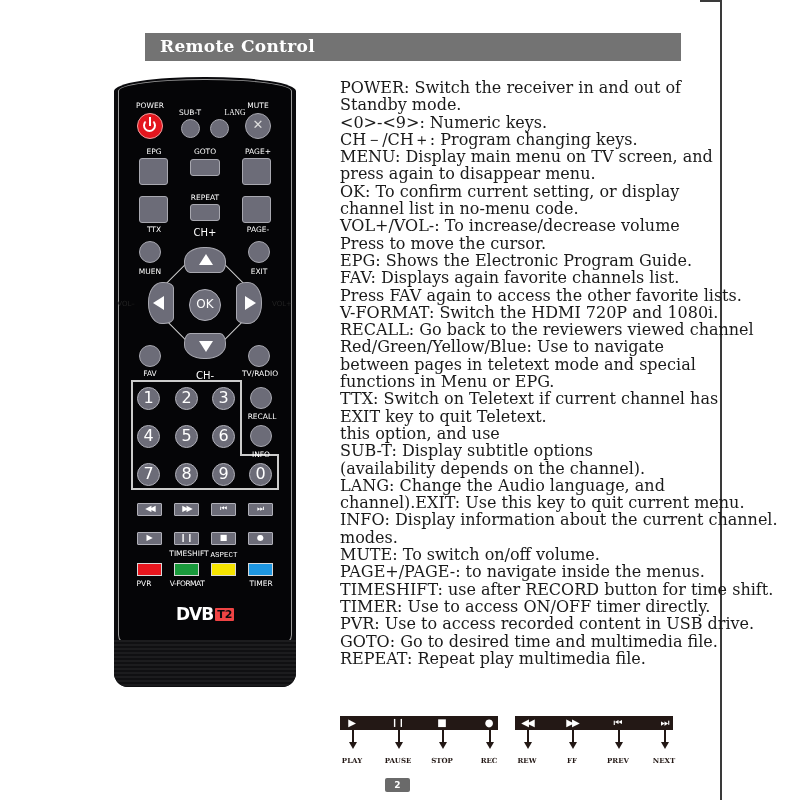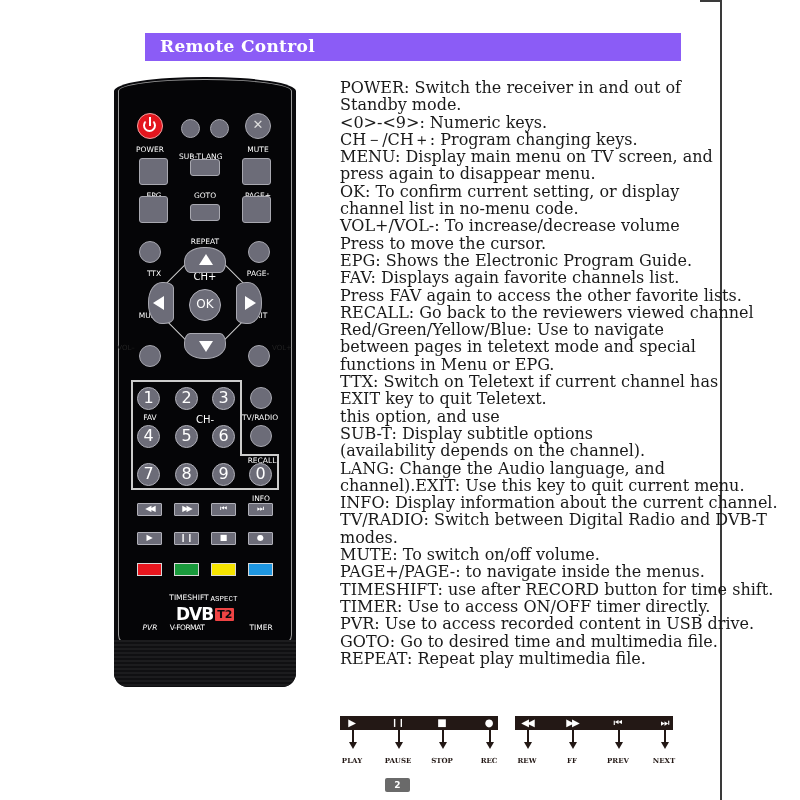--- a/index.html
+++ b/index.html
@@ -5,21 +5,21 @@
     html, body { margin: 0; padding: 0; }
     body {
       width: 800px; height: 800px; background: #ffffff; position: relative; overflow: hidden;
       font-family: "DejaVu Serif", "Liberation Serif", serif;
     }
     .page-border-right { position: absolute; left: 720px; top: 0; width: 2px; height: 800px; background: #3a3a3a; }
     .page-border-top { position: absolute; left: 700px; top: 0; width: 22px; height: 2px; background: #3a3a3a; }
 
     .title-bar {
       position: absolute; left: 145px; top: 33px; width: 536px; height: 28px;
-      background: #8b5cf6; color: #ffffff;
+      background: #737373; color: #ffffff;
     }
     .title-bar span {
       position: absolute; left: 15px; top: 3px;
       font-family: "DejaVu Serif", serif; font-weight: bold; font-size: 17px; letter-spacing: 0.3px;
     }
 
     
     .remote {
       position: absolute; left: 114px; top: 77px; width: 182px; height: 610px;
       background: #0a0a0d; border-radius: 90px 90px 14px 14px / 14px 14px 14px 14px;
@@ -29,21 +29,21 @@
       border: 1.5px solid #9a9a9a; border-radius: 86px 86px 10px 10px / 12px 12px 10px 10px;
       box-sizing: border-box; background: #050507;
     }
     .remote-bottom {
       position: absolute; left: 114px; top: 640px; width: 182px; height: 47px;
       background: repeating-linear-gradient(#1c1c1e 0px, #1c1c1e 2px, #101012 2px, #101012 4px);
       border-radius: 0 0 14px 14px;
     }
     .rl {
       position: absolute; color: #ffffff; font-family: "DejaVu Sans", sans-serif; font-size: 7.5px;
-      text-align: right; white-space: nowrap; transform: translateX(-50%); margin-top: 44px;
+      text-align: right; white-space: nowrap; transform: translateX(-50%);
     }
     .rl.big { font-size: 10px; }
     .rl.side { color: #222222; font-size: 7px; }
     .btn-round {
       position: absolute; border-radius: 50%; background: #6c6c78; border: 1.5px solid #a8a8b0;
       box-sizing: border-box;
     }
     .btn-sq {
       position: absolute; background: #6c6c78; border: 1.5px solid #a8a8b0; border-radius: 3px; box-sizing: border-box;
     }
@@ -141,21 +141,21 @@
 <div>
   <div class="remote"></div>
   <div class="remote-face"></div>
   <div class="remote-bottom"></div>
 
   <div class="rl" style="left:150px;top:101px;">POWER</div>
   <div class="power-btn"><span></span></div>
 
   <div class="rl" style="left:190px;top:108px;">SUB-T</div>
   <div class="btn-round" style="left:181px;top:119px;width:19px;height:19px;"></div>
-  <div class="rl" style="left:212px;top:108px;">LANG</div>
+  <div class="rl" style="left:235px;top:108px;font-family:Liberation Serif, serif;">LANG</div>
   <div class="btn-round" style="left:210px;top:119px;width:19px;height:19px;"></div>
   <div class="rl" style="left:258px;top:101px;">MUTE</div>
   <div class="btn-round" style="left:245px;top:113px;width:26px;height:26px;color:#ddd;font-size:13px;text-align:center;line-height:22px;font-family:'DejaVu Sans',sans-serif;"><span>✕</span></div>
 
   <div class="rl" style="left:154px;top:147px;">EPG</div>
   <div class="btn-sq" style="left:139px;top:158px;width:29px;height:27px;"></div>
   <div class="rl" style="left:205px;top:147px;">GOTO</div>
   <div class="btn-sq" style="left:190px;top:159px;width:30px;height:17px;"></div>
   <div class="rl" style="left:258px;top:147px;">PAGE+</div>
   <div class="btn-sq" style="left:242px;top:158px;width:29px;height:27px;"></div>
@@ -223,21 +223,21 @@
   <div class="media-btn" style="left:137px;top:532px;letter-spacing:0;">▶</div>
   <div class="media-btn" style="left:174px;top:532px;letter-spacing:0;">❙❙</div>
   <div class="media-btn" style="left:211px;top:532px;letter-spacing:0;">■</div>
   <div class="media-btn" style="left:248px;top:532px;letter-spacing:0;">●</div>
   <div class="rl" style="left:189px;top:549px;">TIMESHIFT</div>
 
   <div class="color-btn" style="left:137px;top:563px;background:#e8161e;"></div>
   <div class="color-btn" style="left:174px;top:563px;background:#1a9a3c;"></div>
   <div class="color-btn" style="left:211px;top:563px;background:#f6e400;"></div>
   <div class="color-btn" style="left:248px;top:563px;background:#1e96e0;"></div>
-  <div class="rl" style="left:150px;top:579px;font-style:italic;">PVR</div>
+  <div class="rl" style="left:144px;top:579px;">PVR</div>
   <div class="rl" style="left:187px;top:579px;letter-spacing:-0.5px;">V-FORMAT</div>
   <div class="rl" style="left:224px;top:551px;font-family:Liberation Mono, monospace;">ASPECT</div>
   <div class="rl" style="left:261px;top:579px;">TIMER</div>
 
   <div class="dvb-logo">
     <span>DVB</span><span class="dvb-t2">T2</span>
   </div>
 </div>
 
 <div class="desc">
@@ -247,33 +247,33 @@
   <div>CH－/CH＋:  Program changing keys.</div>
   <div>MENU: Display main menu on TV screen, and</div>
   <div>press again to disappear menu.</div>
   <div>OK: To confirm current setting, or display</div>
   <div>channel list in no-menu code.</div>
   <div>VOL+/VOL-: To increase/decrease volume</div>
   <div>Press to move the cursor.</div>
   <div>EPG: Shows the Electronic Program Guide.</div>
   <div>FAV: Displays again favorite channels list.</div>
   <div>Press FAV again to access the other favorite lists.</div>
+  <div>V-FORMAT: Switch the HDMI 720P and 1080i.</div>
   <div>RECALL: Go back to the reviewers viewed channel</div>
   <div>Red/Green/Yellow/Blue: Use to navigate</div>
   <div>between pages in teletext mode and  special</div>
   <div>functions in Menu or EPG.</div>
   <div>TTX: Switch on Teletext if current channel has</div>
   <div>EXIT key to quit Teletext.</div>
   <div>this option, and use</div>
   <div>SUB-T: Display subtitle options</div>
   <div>(availability depends on the channel).</div>
   <div>LANG: Change the Audio language, and</div>
   <div>channel).EXIT: Use this key to quit current menu.</div>
   <div>INFO: Display information about the current channel.</div>
-  <div>TV/RADIO: Switch between Digital Radio and DVB-T</div>
   <div>modes.</div>
   <div>MUTE: To switch on/off volume.</div>
   <div>PAGE+/PAGE-: to navigate inside the menus.</div>
   <div>TIMESHIFT: use after RECORD button for time shift.</div>
   <div>TIMER: Use to access ON/OFF timer directly.</div>
   <div>PVR: Use to access recorded content in USB drive.</div>
   <div>GOTO: Go to desired time and multimedia file.</div>
   <div>REPEAT: Repeat play multimedia file.</div>
 </div>
 

